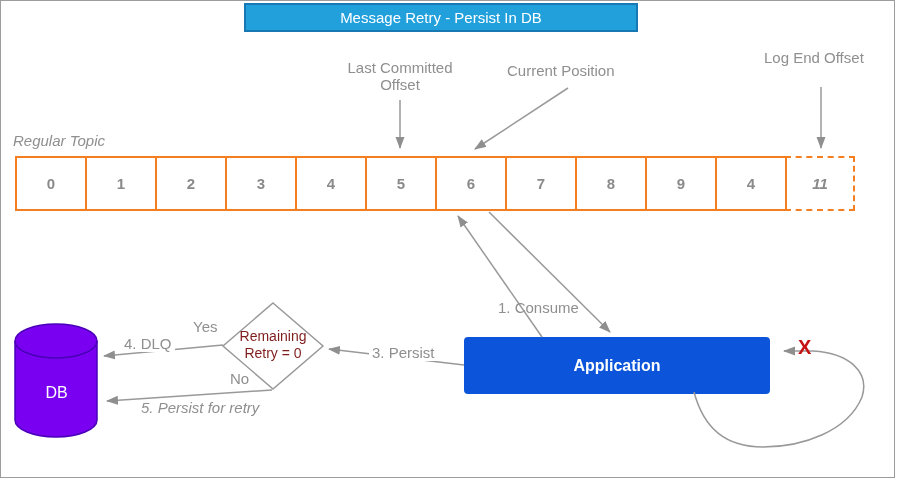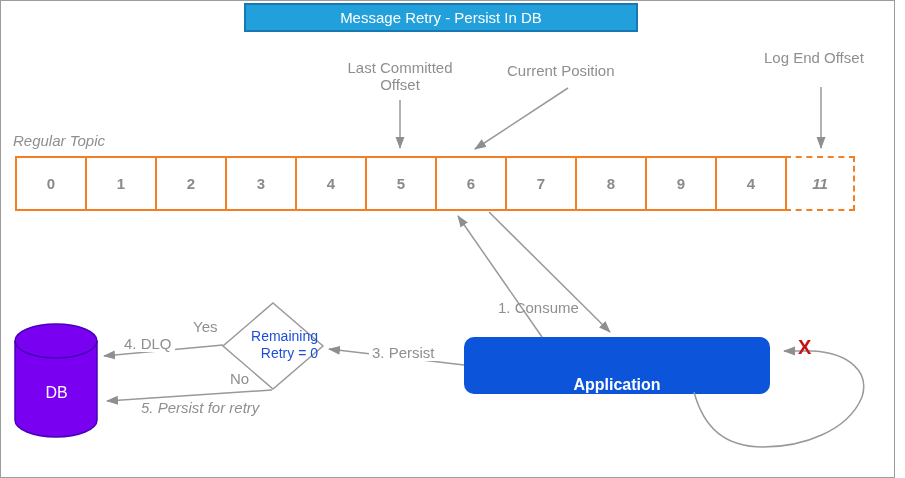--- a/index.html
+++ b/index.html
@@ -52,42 +52,42 @@
     border: 2px dashed #F57E20;
     background: transparent;
     font-style: italic;
   }
 
   #app-box {
     position: absolute;
     left: 463px; top: 336px;
     width: 306px; height: 57px;
     background: #0C55DB;
-    border-radius: 10px;
-    display: flex; align-items: flex-end; justify-content: center;
+    border-radius: 4px;
+    display: flex; align-items: center; justify-content: center;
     color: #ffffff; font-size: 16px; font-weight: bold;
   }
 
   #svg-layer {
     position: absolute;
     left: 0; top: 0;
     pointer-events: none;
   }
 
   #db-label {
     position: absolute;
     left: 30px; top: 383px; width: 51px;
     text-align: center;
     color: #ffffff; font-size: 16px;
   }
   #decision-label {
     position: absolute;
     left: 227px; top: 327px; width: 90px;
-    text-align: right;
-    color: #1d4ed8; font-size: 14px; line-height: 17px;
+    text-align: center;
+    color: #7f1d1d; font-size: 14px; line-height: 17px;
   }
   #fail-x {
     position: absolute;
     left: 797px; top: 336px;
     color: #C51212; font-size: 20px; font-weight: 900;
     line-height: 20px;
   }
 </style>
 </head>
 <body>

